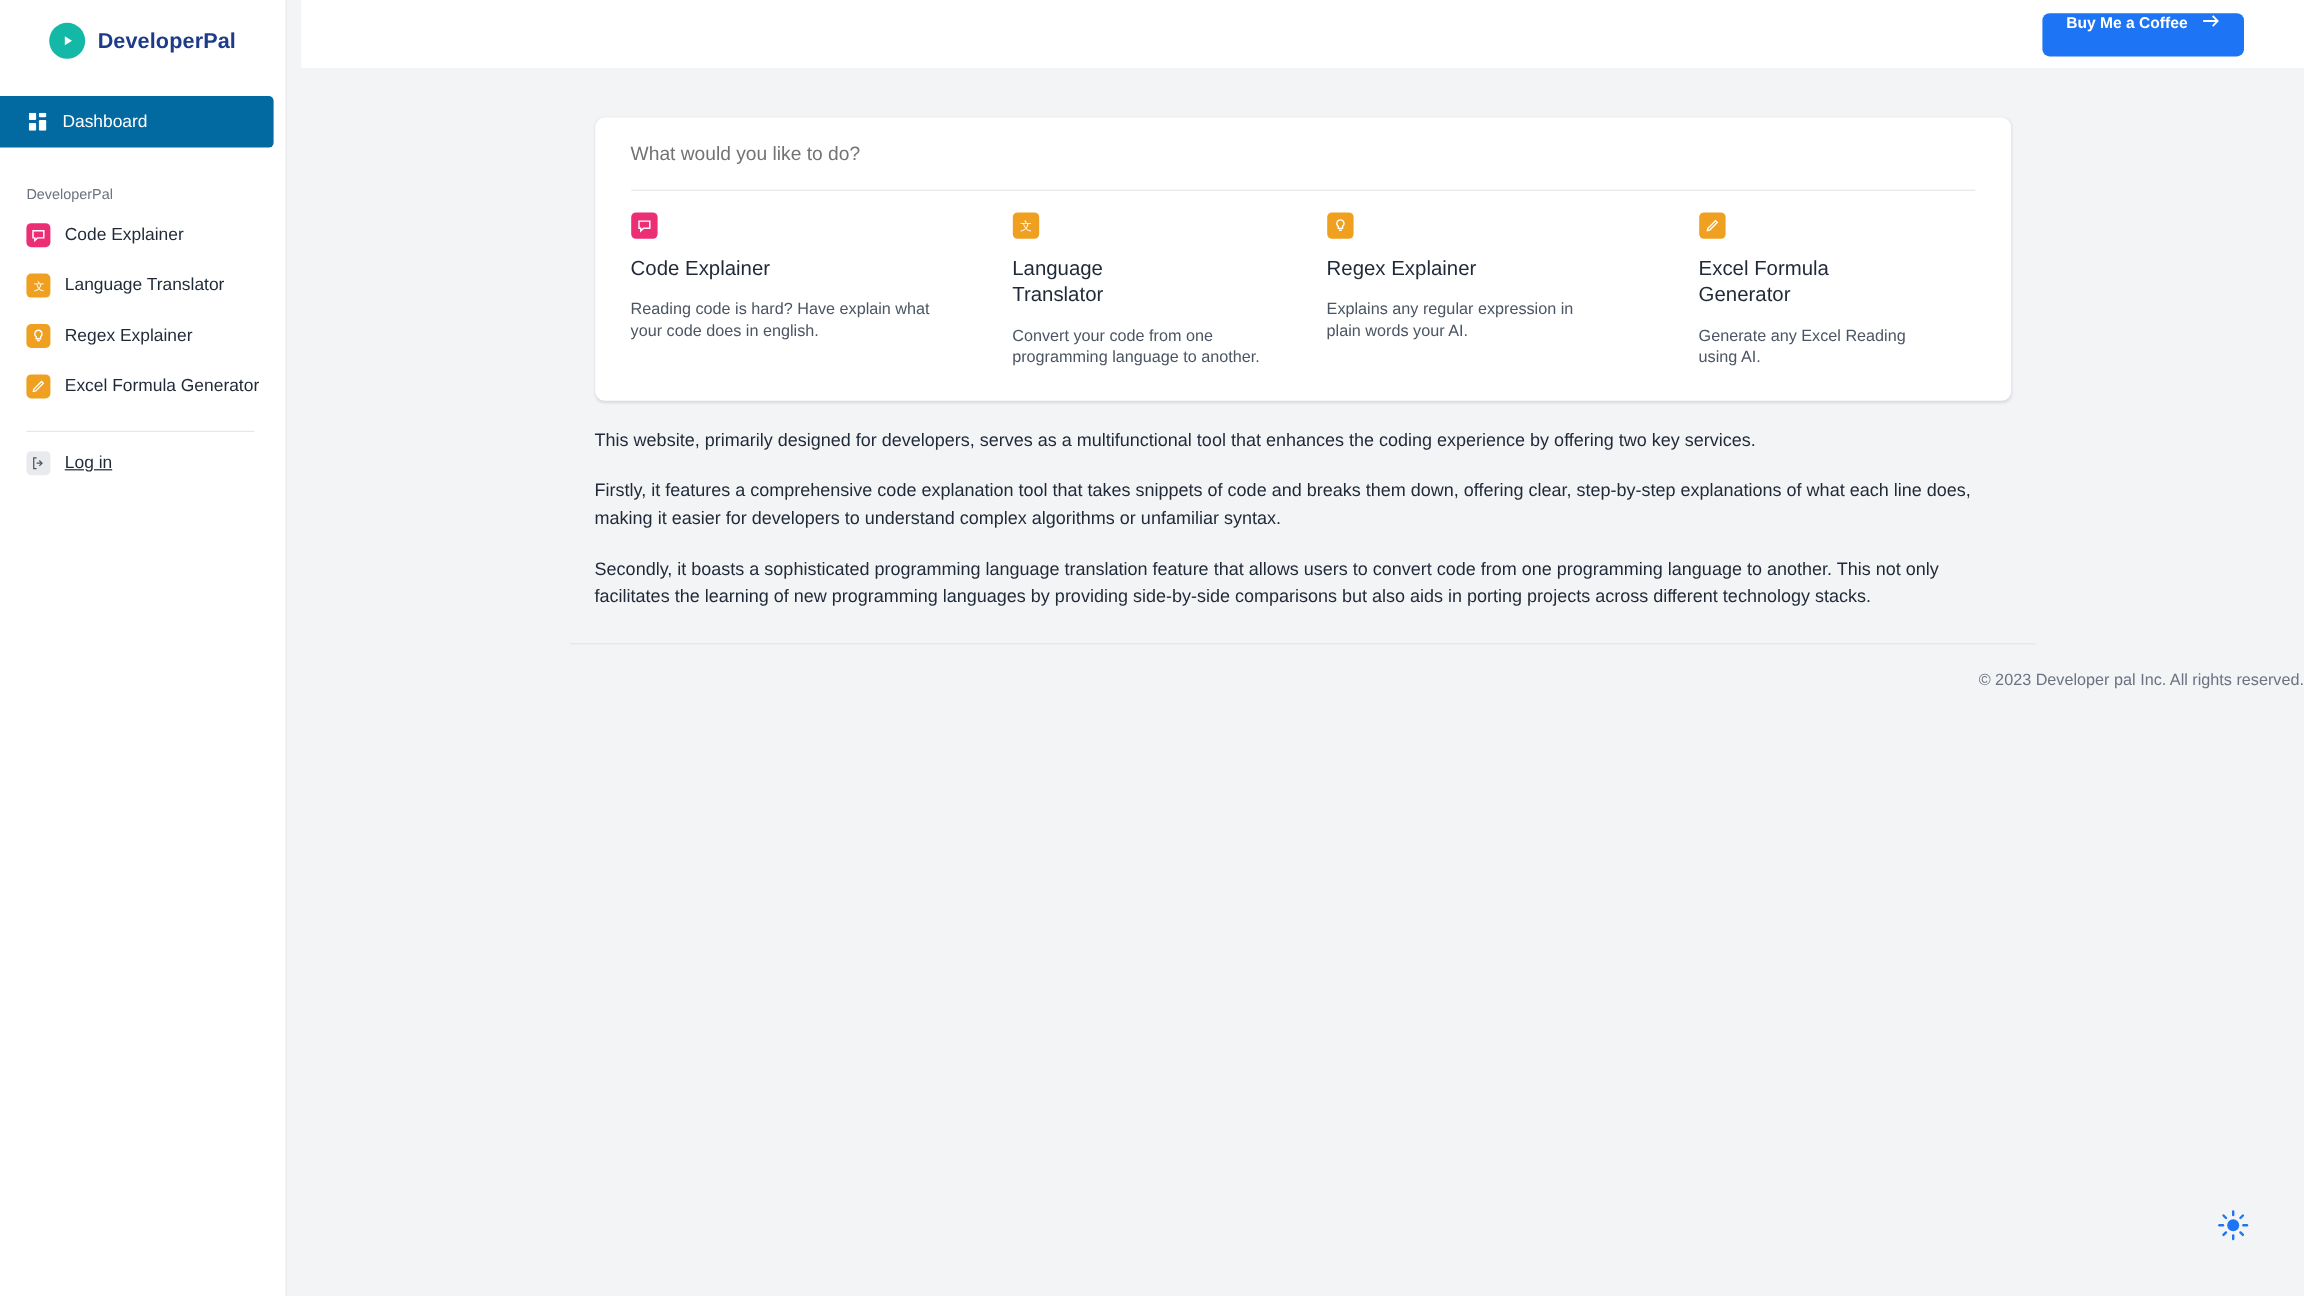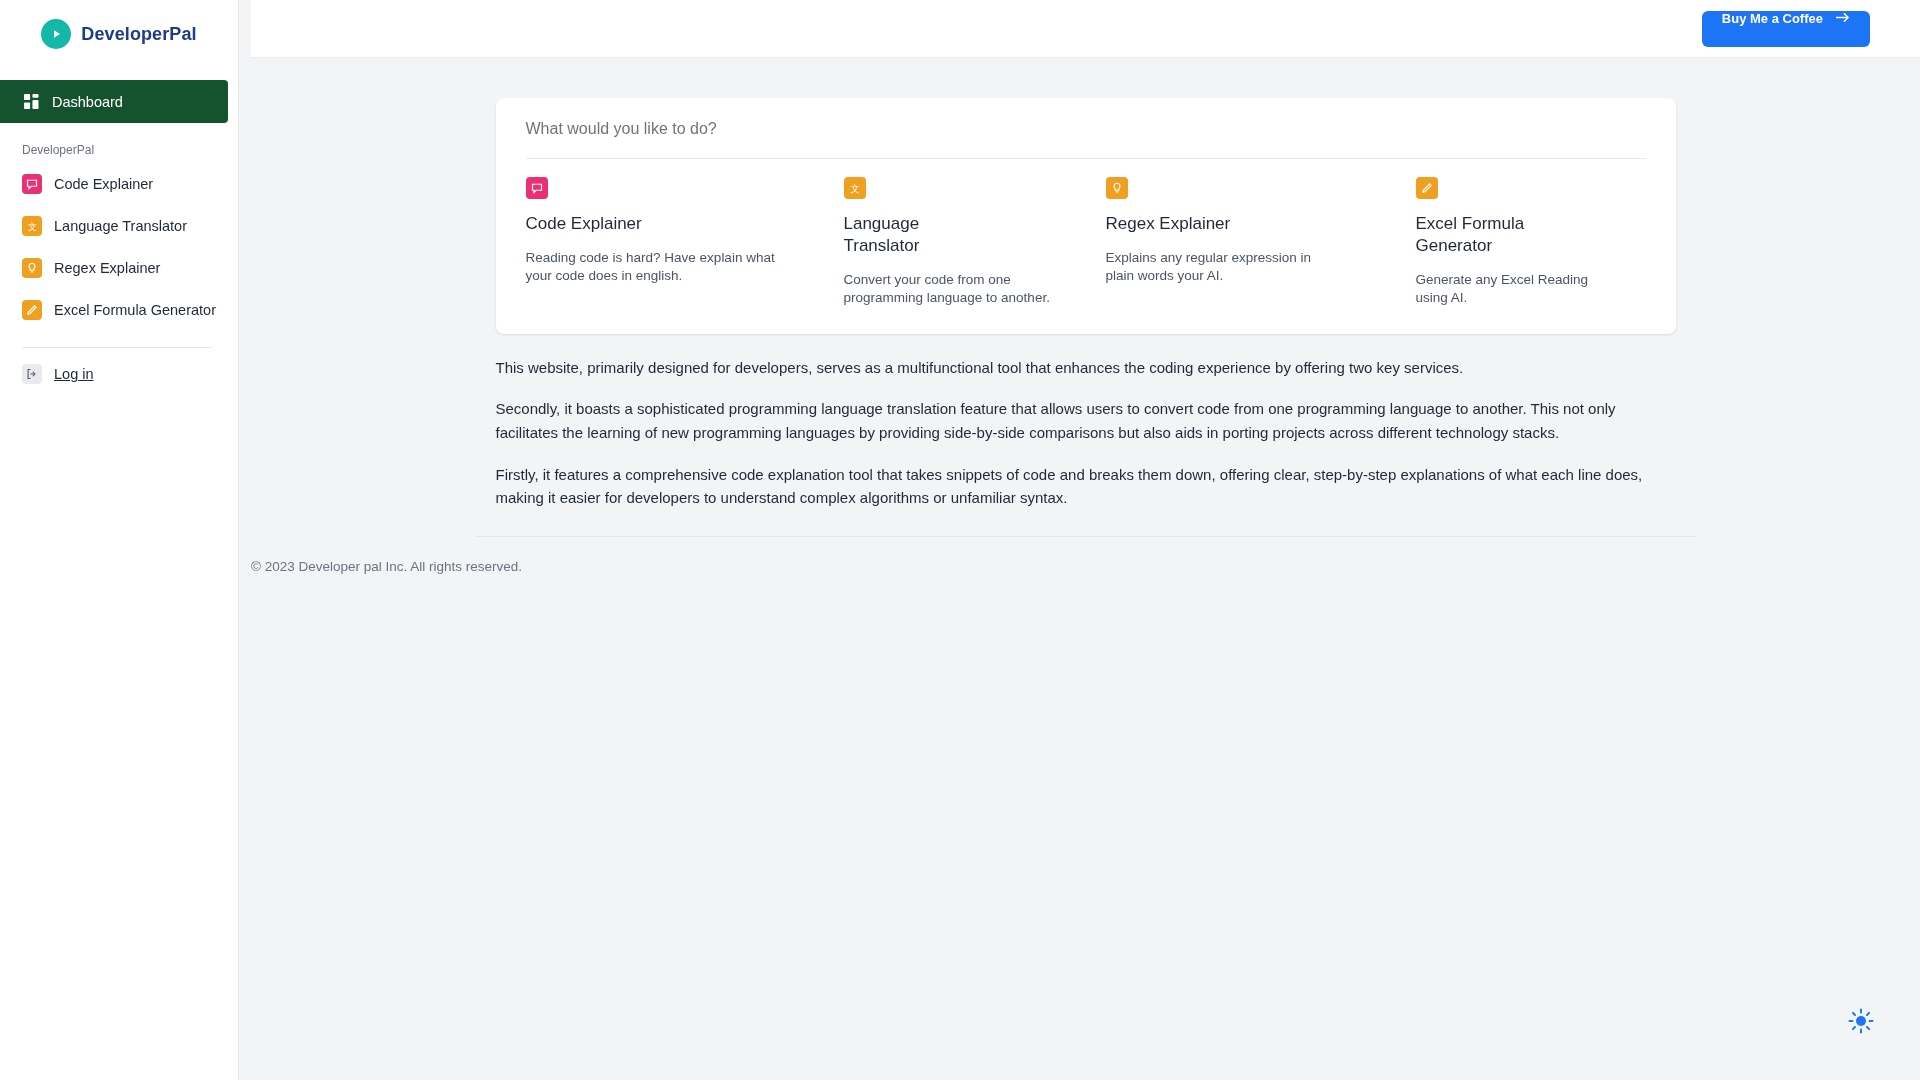--- a/index.html
+++ b/index.html
@@ -30,23 +30,23 @@
   .brand-logo {
     width: 30px; height: 30px; border-radius: 50%;
     background: #14b8a6;
     display: flex; align-items: center; justify-content: center;
   }
   .brand-logo svg { display:block; }
   .brand-name {
     font-size: 18px; font-weight: bold; color: #1e3a8a; letter-spacing: .1px;
   }
   .nav-active {
-    margin: 12px 10px 4px 0;
+    margin: 12px 10px 16px 0;
     height: 43px;
-    background: #14532d;
+    background: #0369a1;
     color: #ffffff;
     display: flex;
     align-items: center;
     gap: 12px;
     padding-left: 22px;
     border-top-right-radius: 4px;
     border-bottom-right-radius: 4px;
     font-size: 14.5px;
   }
   .nav-active .ic { width:18px; height:18px; display:flex; align-items:center; justify-content:center;}
@@ -138,21 +138,21 @@
   .prose p {
     font-size: 15px;
     color: #1f2937;
     line-height: 1.58;
     margin-bottom: 18px;
   }
   .prose p:last-child { margin-bottom: 0; }
 
   .footer-rule { width: 1222px; margin: 26px auto 0 auto; border-top: 1px solid #e3e5e8; }
   .footer-text {
-    text-align: left;
+    text-align: right;
     font-size: 13.5px;
     color: #6b7280;
     margin-top: 22px;
   }
 
   .theme-toggle {
     position: absolute;
     right: 42px;
     bottom: 40px;
     width: 34px; height: 34px;
@@ -303,22 +303,22 @@
             </div>
             <div class="tile-name">Excel Formula Generator</div>
             <div class="tile-desc">Generate any Excel Reading using AI.</div>
           </div>
 
         </div>
       </div>
 
       <div class="prose">
         <p>This website, primarily designed for developers, serves as a multifunctional tool that enhances the coding experience by offering two key services.</p>
+        <p>Firstly, it features a comprehensive code explanation tool that takes snippets of code and breaks them down, offering clear, step-by-step explanations of what each line does, making it easier for developers to understand complex algorithms or unfamiliar syntax.</p>
         <p>Secondly, it boasts a sophisticated programming language translation feature that allows users to convert code from one programming language to another. This not only facilitates the learning of new programming languages by providing side-by-side comparisons but also aids in porting projects across different technology stacks.</p>
-        <p>Firstly, it features a comprehensive code explanation tool that takes snippets of code and breaks them down, offering clear, step-by-step explanations of what each line does, making it easier for developers to understand complex algorithms or unfamiliar syntax.</p>
       </div>
 
       <div class="footer-rule"></div>
       <div class="footer-text">© 2023 Developer pal Inc. All rights reserved.</div>
     </div>
 
     <div class="theme-toggle">
       <span>
         <svg width="28" height="28" viewBox="0 0 28 28" fill="none" stroke="#1d74f5" stroke-width="2" stroke-linecap="round">
           <circle cx="14" cy="14" r="5" fill="#1d74f5" stroke="none"></circle>

